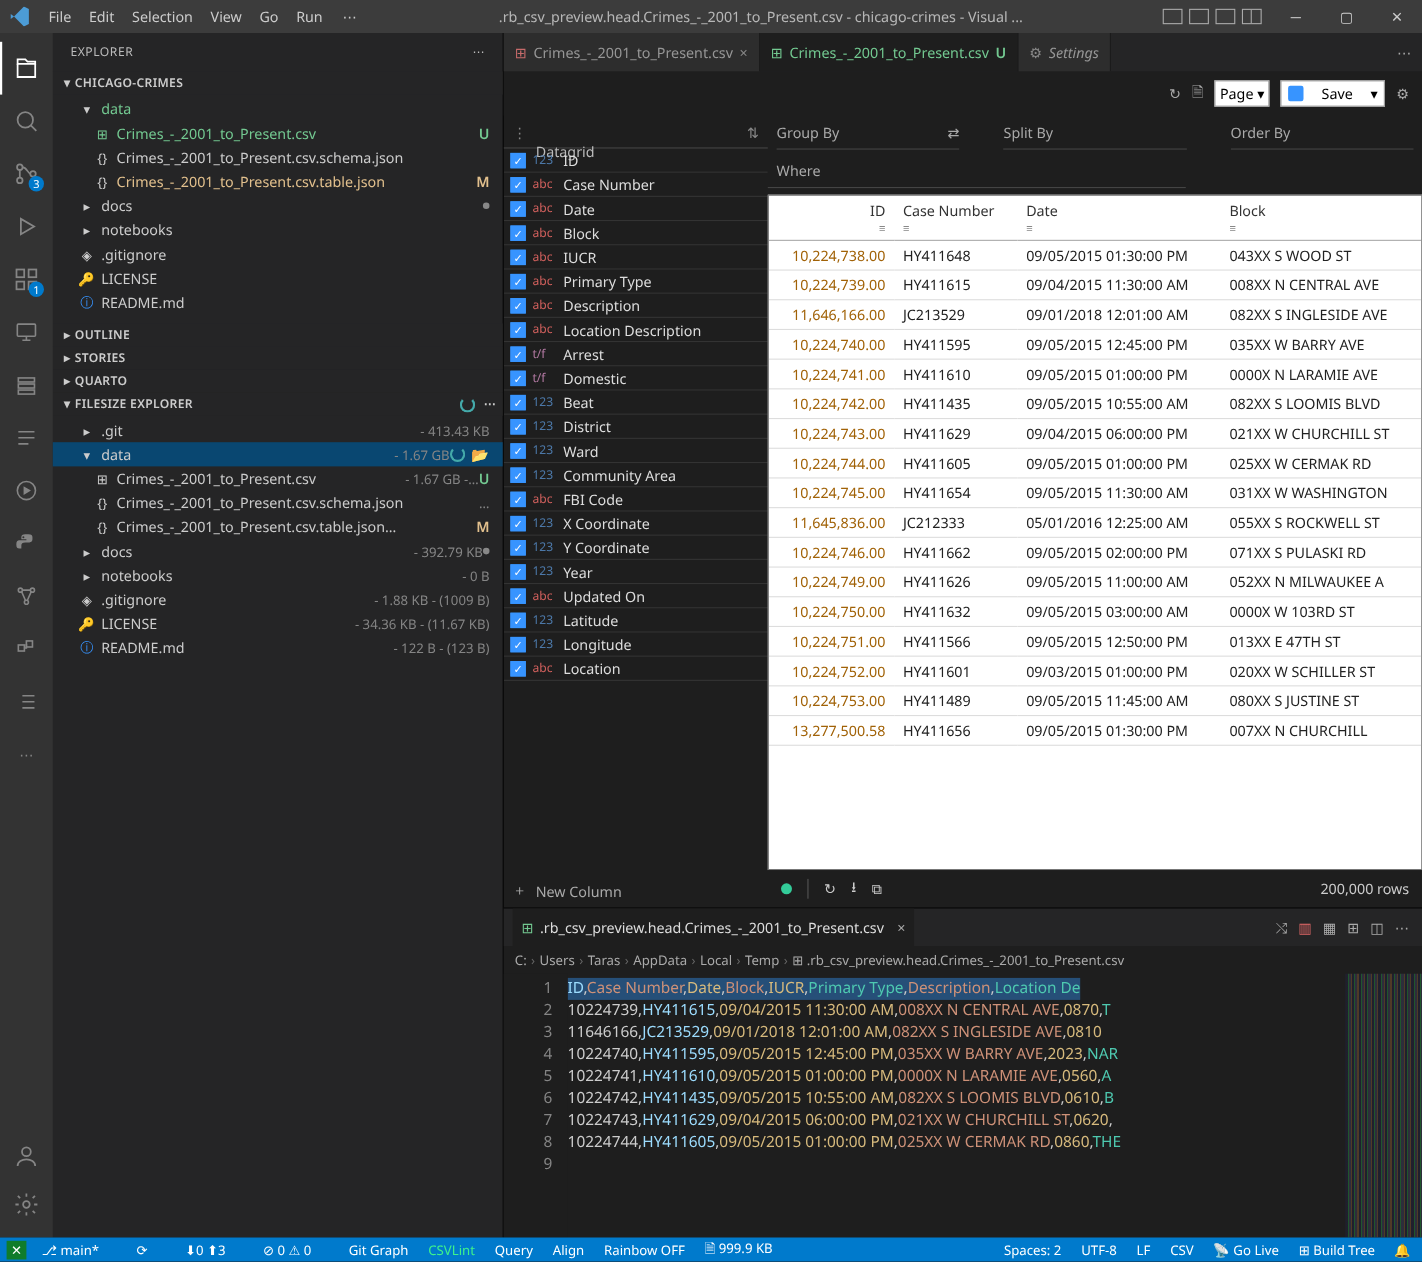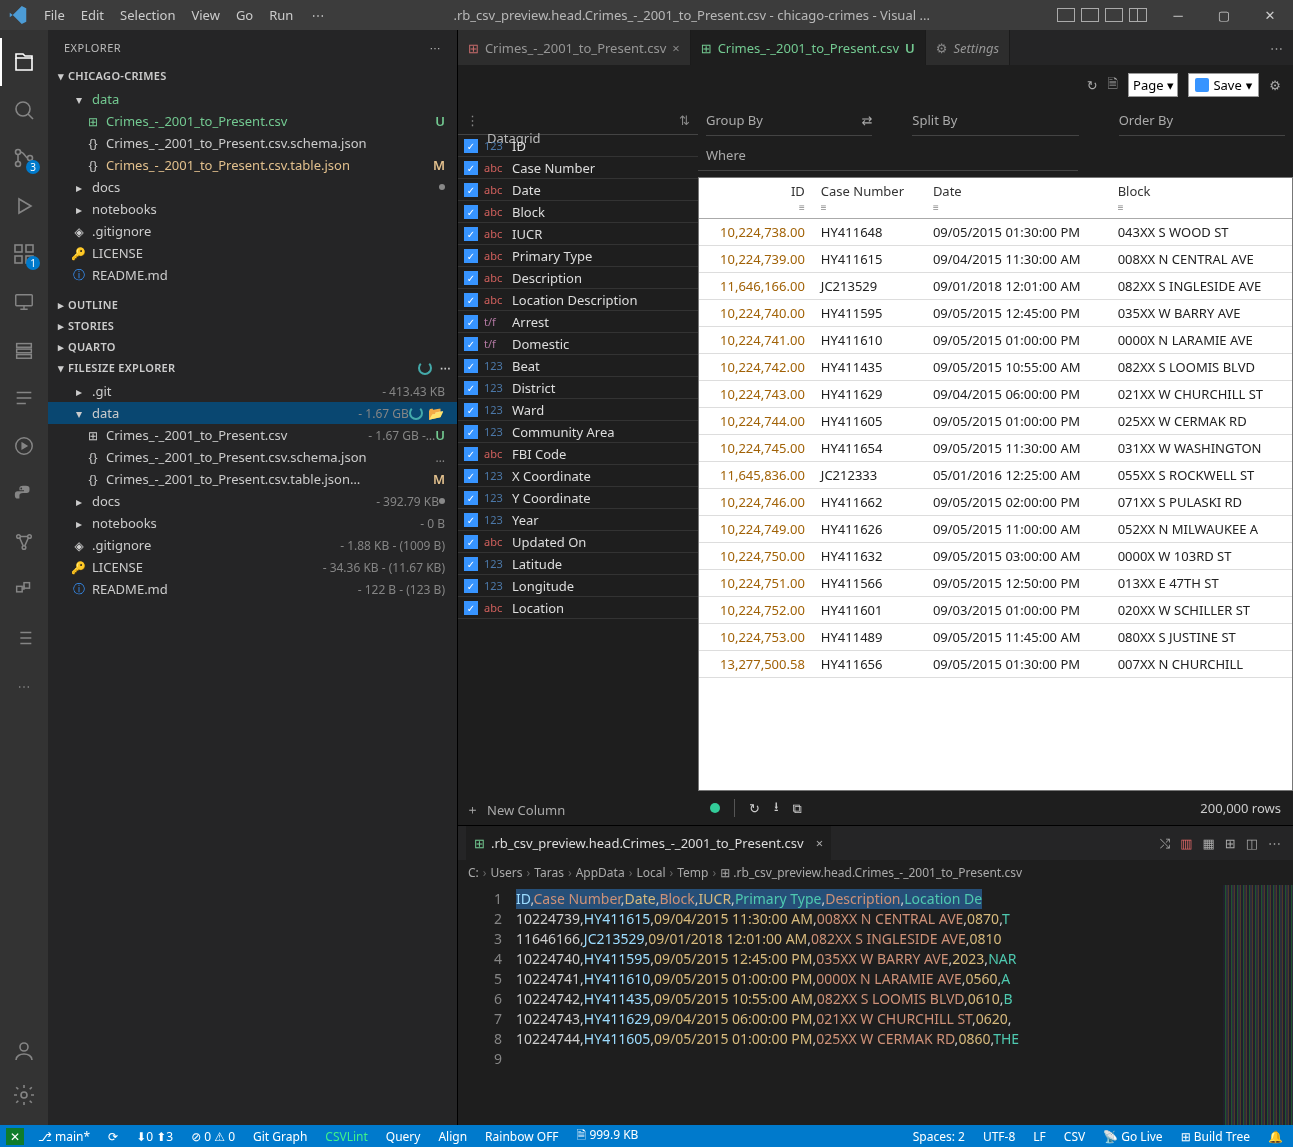--- a/index.html
+++ b/index.html
@@ -57,21 +57,21 @@
   .tab.inactive { background:#2d2d2d; }
   .tab.activet { background:#1e1e1e; color:#fff; }
   .tab .ticon { font-size:13px; }
   .tab .close { color:#888; }
   .tab .u { color:#73c991; font-weight:600; }
   .tabs .actions { margin-left:auto; display:flex; align-items:center; padding:0 10px; color:#aaa; gap:10px; }
 
   
   .rb-toolbar { height:40px; display:flex; align-items:center; justify-content:flex-end; padding:0 12px; gap:10px; background:#1e1e1e; }
   .rb-toolbar .selbox { background:#fff; color:#000; padding:2px 4px; font-size:13px; border:1px solid #999; }
-  .rb-toolbar .savebtn { background:#fff; color:#000; padding:2px 6px; font-size:13px; border:1px solid #999; display:flex; align-items:center; gap:4px; }
+  .rb-toolbar .savebtn { background:#fff; color:#000; padding:2px 6px; font-size:13px; border:1px solid #999; display:flex; align-items:center; gap:16px; }
   .rb-toolbar .savebtn .dicon{ width:14px;height:14px;background:#3794ff; border-radius:2px;}
 
   
   .rb-body { display:flex; flex:1; min-height:0; }
   .fields { width:240px; display:flex; flex-direction:column; }
   .fields .topf { display:flex; align-items:center; height:30px; border-bottom:1px solid #444; padding:0 8px; color:#bbb; }
   .fields .topf .h { margin-left:8px;margin-top:36px; }
   .fieldlist { flex:1; overflow:auto; }
   .frow { display:flex; align-items:center; height:22px; border-bottom:1px solid #333; padding-left:6px; }
   .frow .cb { width:14px; height:14px; border:1px solid #3794ff; background:#3794ff; display:flex;align-items:center;justify-content:center; color:#fff; font-size:10px; margin-right:6px;}
@@ -750,21 +750,21 @@
         <div class="minimap"></div>
       </div>
     </div>
   </div>
 </div>
 
 <div class="statusbar">
   <div style="display:flex;gap:0;">
     <span class="sitem green-sb">✕</span>
   </div>
-  <div id="status-left" style="display:flex;gap:10px;">
+  <div id="status-left" style="display:flex;gap:26px;">
       <span class="sitem">⎇ main*</span>
       <span class="sitem">⟳</span>
       <span class="sitem">⬇0 ⬆3</span>
       <span class="sitem">⊘ 0 ⚠ 0</span>
       <span class="sitem">Git Graph</span>
     </div>
   <span class="sitem green">CSVLint</span>
   <div id="status-mid" style="display:flex;gap:10px;">
       <span class="sitem">Query</span>
       <span class="sitem">Align</span>

